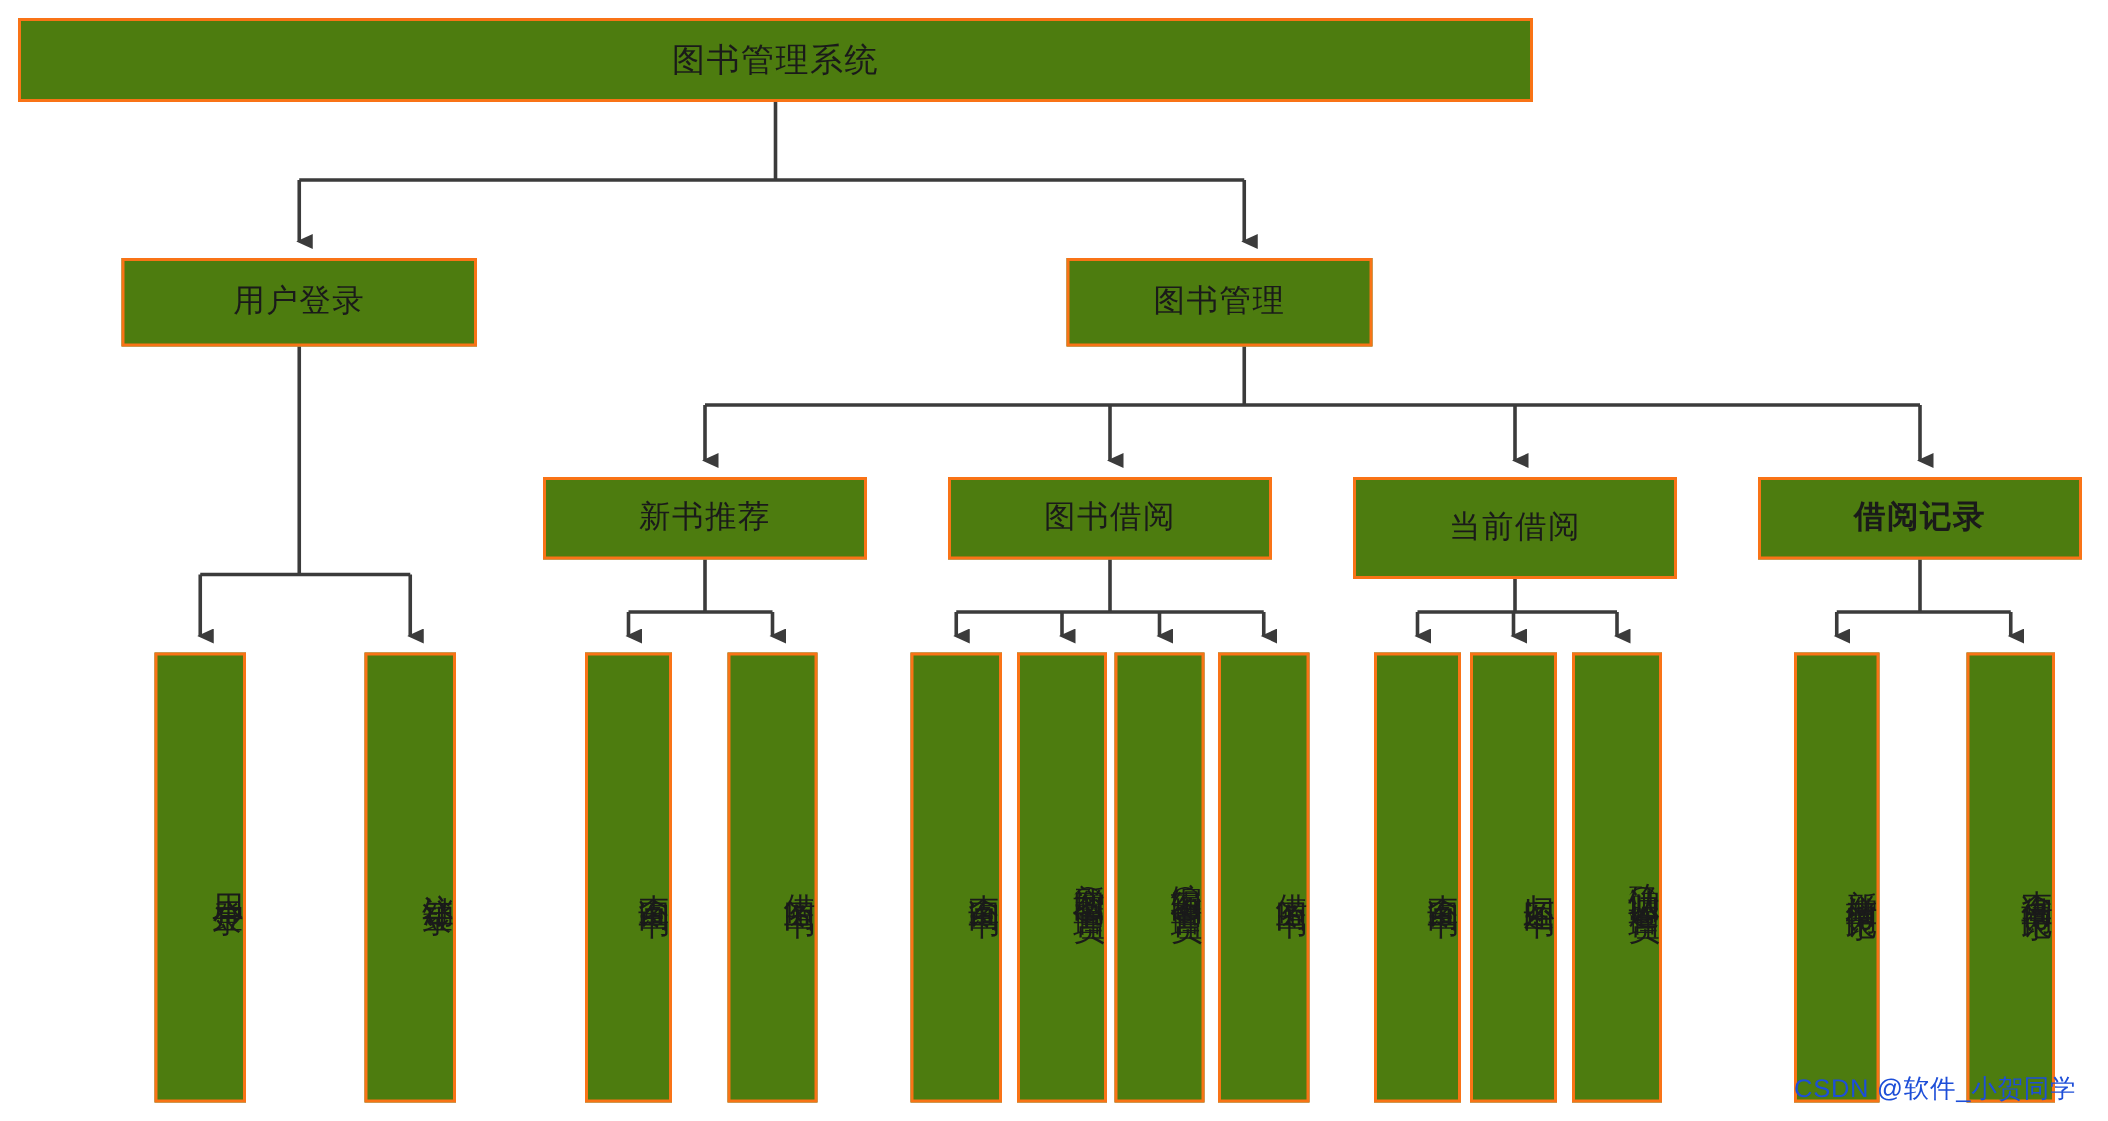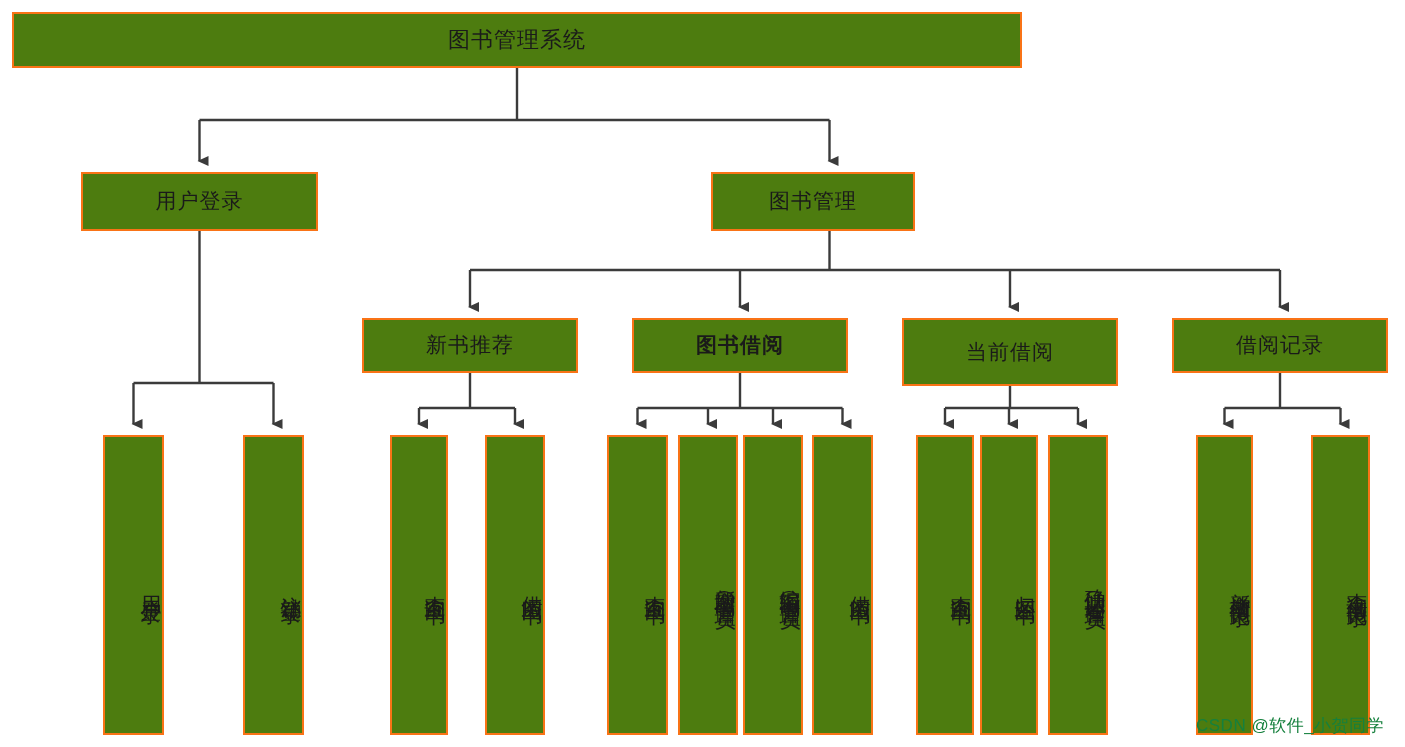--- a/index.html
+++ b/index.html
@@ -57,21 +57,21 @@
   }
   .node.v .vlabel {
     writing-mode: vertical-rl;
     text-orientation: upright;
     display: block;
     white-space: normal;
   }
   .watermark {
     position: absolute;
     font-size: 17px;
-    color: #15803d;
+    color: #1d4ed8;
     letter-spacing: 0.5px;
     white-space: nowrap;
     z-index: 3;
   }
 </style>
 </head>
 <body>
 
 <div id="stage">
 
@@ -117,23 +117,23 @@
         <path d="M1340.5,408 L1340.5,424" marker-end="url(#arw)"></path>
       </g>
   </svg>
 
   <div class="node root h" style="left: 12px; top: 12px; width: 1010px; height: 56px;">图书管理系统</div>
 
   <div class="node h" style="left: 81px; top: 172px; width: 237px; height: 59px;">用户登录</div>
   <div class="node h" style="left: 711px; top: 172px; width: 204px; height: 59px;">图书管理</div>
 
   <div class="node h" style="left: 362px; top: 318px; width: 216px; height: 55px;">新书推荐</div>
-  <div class="node h" style="left: 632px; top: 318px; width: 216px; height: 55px; font-weight: bold;">图书借阅</div>
+  <div class="node h" style="left: 632px; top: 318px; width: 216px; height: 55px;">图书借阅</div>
   <div class="node h" style="left: 902px; top: 318px; width: 216px; height: 68px;">当前借阅</div>
-  <div class="node h" style="left: 1172px; top: 318px; width: 216px; height: 55px;">借阅记录</div>
+  <div class="node h" style="left: 1172px; top: 318px; width: 216px; height: 55px; font-weight: bold;">借阅记录</div>
 
   <div class="node v" style="left: 103px; top: 435px; width: 61px; height: 300px;">
       <span class="vlabel">用户登录</span>
     </div>
   <div class="node v" style="left: 243px; top: 435px; width: 61px; height: 300px;">
       <span class="vlabel">注销登录</span>
     </div>
   <div class="node v" style="left: 390px; top: 435px; width: 58px; height: 300px;">
       <span class="vlabel">查询图书</span>
     </div>

